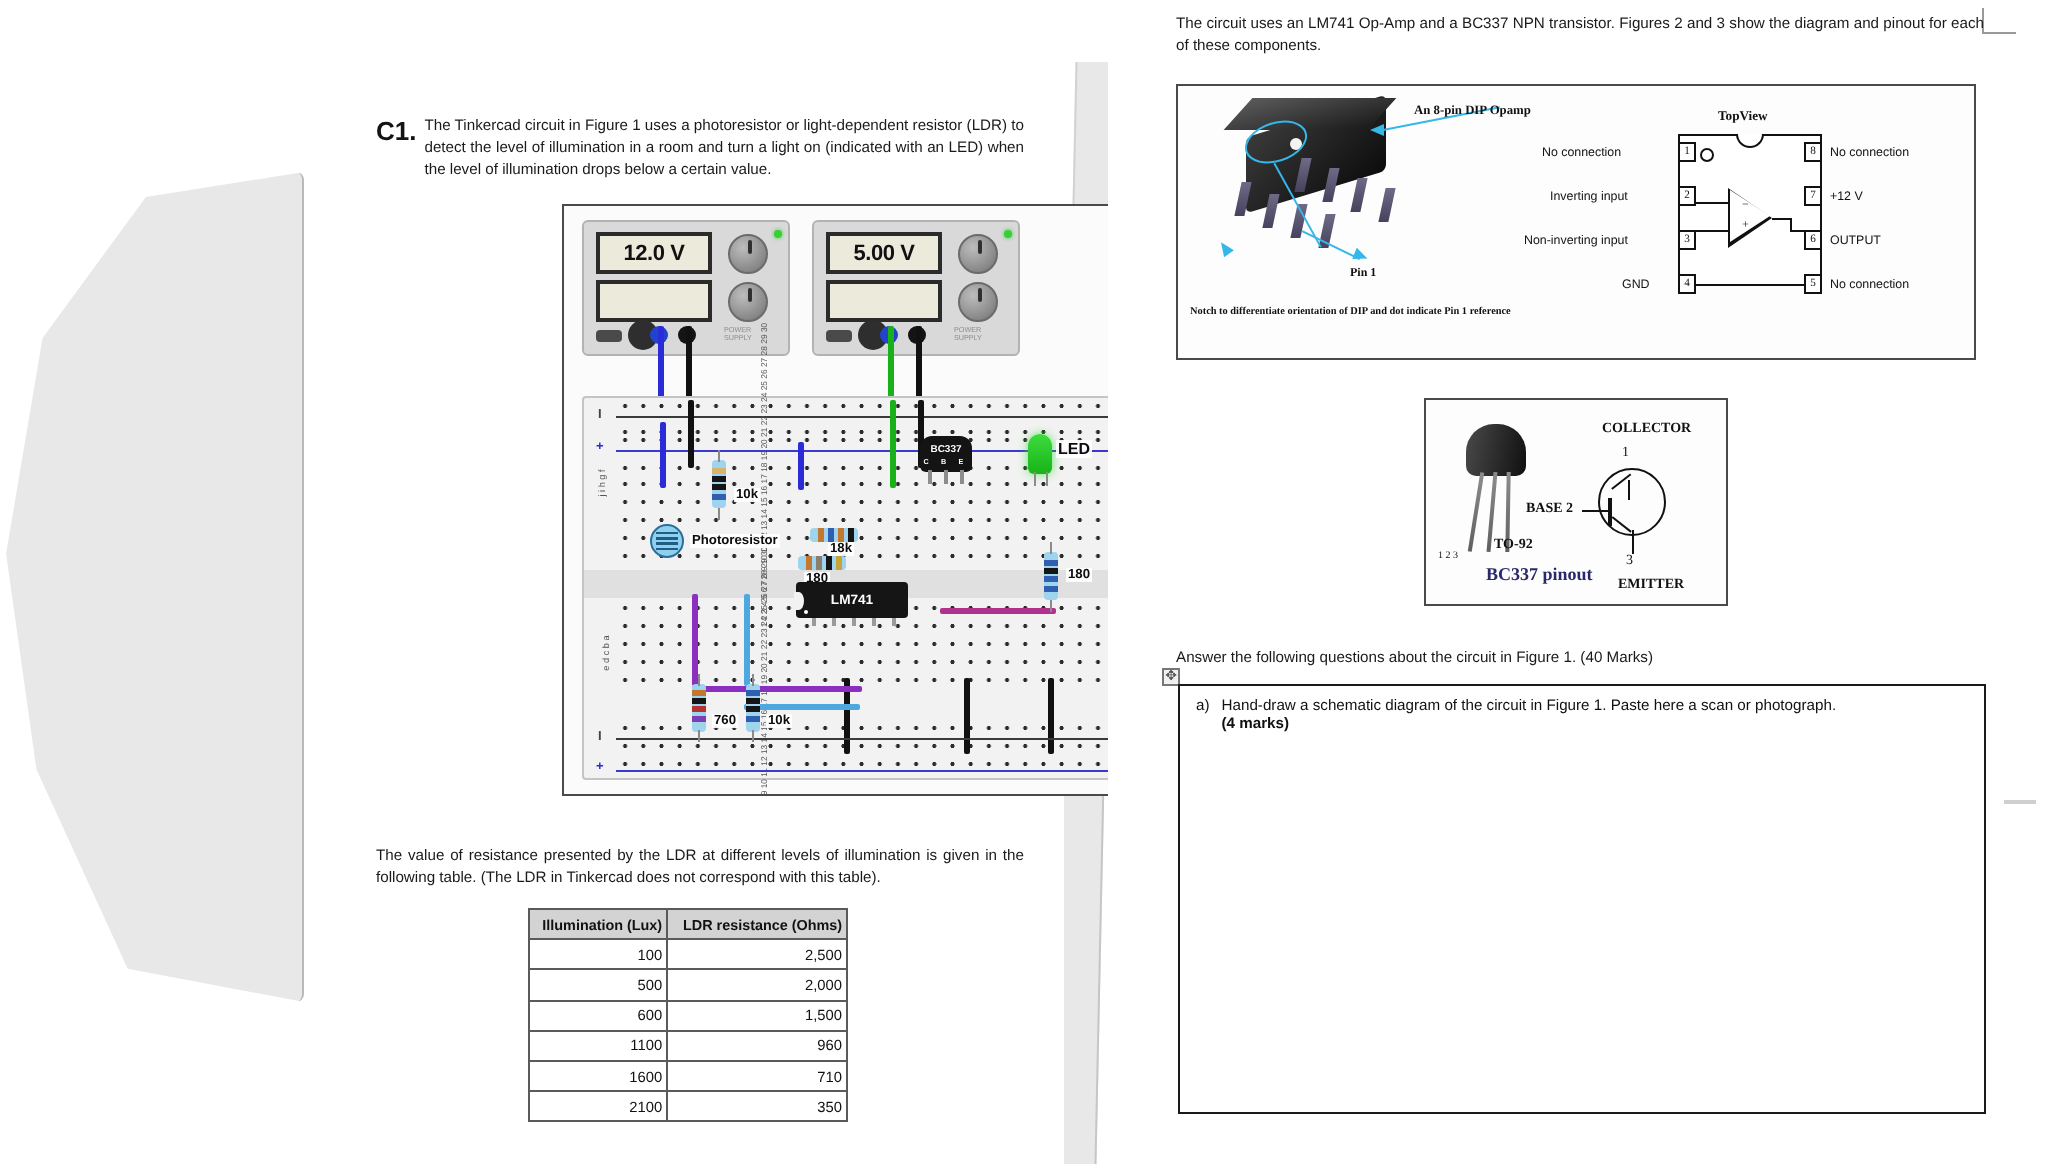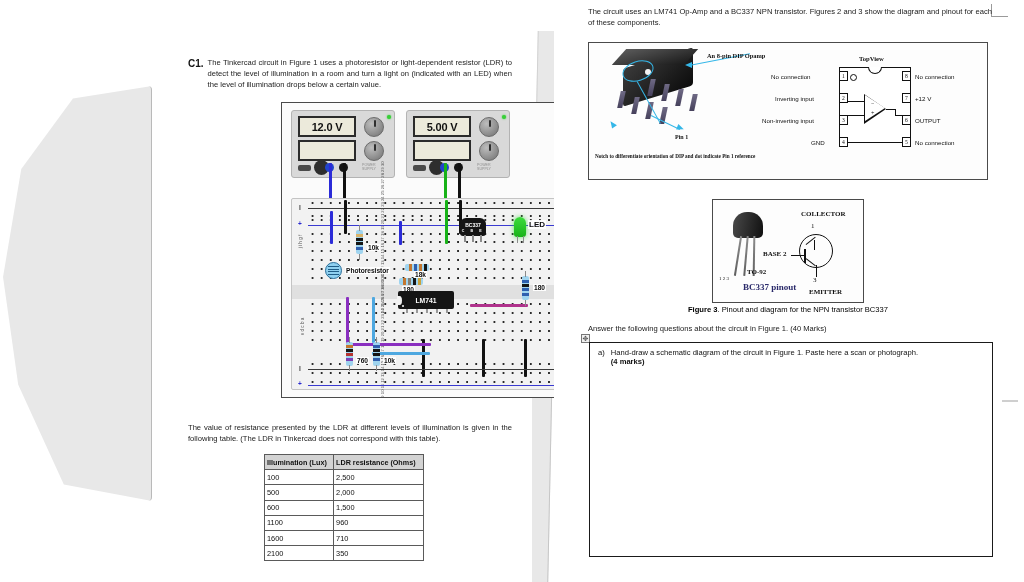--- a/index.html
+++ b/index.html
@@ -62,21 +62,21 @@
     color: #1a1a1a;
     text-align: justify;
   }
   .bold { font-weight: bold; }
 
   
   .q-block {
     position: absolute; left: 36px; top: 58px; width: 324px;
     display: flex; gap: 4px;
   }
-  .q-label { font-size: 10px; font-weight: bold; color: #141414; flex: 0 0 auto; }
+  .q-label { font-size: 13px; font-weight: bold; color: #141414; flex: 0 0 auto; }
   .q-body  { flex: 1 1 auto; }
 
   
   .fig1 {
     position: absolute; left: 129px; top: 102px;
     width: 326px; height: 296px;
     background: #fbfbfb;
     border: 1px solid #4a4a4a;
     overflow: hidden;
   }
@@ -271,21 +271,21 @@
 
   
   table.ldr-table {
     position: absolute; left: 112px; top: 454px;
     width: 160px;
     border-collapse: collapse;
     font-size: 7.4px;
   }
   table.ldr-table th, table.ldr-table td {
     border: 1px solid #5a5a5a;
-    text-align: left;
+    text-align: right;
     padding: 2.6px 2px;
     color: #111;
   }
   table.ldr-table th {
     background: #d3d3d3; font-weight: bold; font-size: 7.2px;
   }
 
   
   .intro {
     position: absolute; left: 34px; top: 7px; width: 404px;
@@ -767,23 +767,20 @@
       <div class="schem-wire" style="position:absolute; left:93px; top:58px; width:12px; height:1.3px; background:#111; transform:rotate(38deg); transform-origin:left center;"></div>
       <div class="schem-wire" style="position:absolute; left:103px; top:65px; width:1.3px; height:12px; background:#111;"></div>
 
       <div class="serif-lbl" style="left:88px; top:10px;text-align:right;">COLLECTOR</div>
       <div class="serif-lbl" style="left:98px; top:22px; font-weight:normal;">1</div>
       <div class="serif-lbl" style="left:50px; top:50px;">BASE 2</div>
       <div class="serif-lbl" style="left:100px; top:76px; font-weight:normal;">3</div>
       <div class="serif-lbl" style="left:96px; top:88px;">EMITTER</div>
     </div>
 
-    <div class="cap3">
-      <span class="bold">Figure 3</span><span>. Pinout and diagram for the NPN transistor BC337</span>
-    </div>
 
     <div class="answer-line body-text" style="text-align:left;">Answer the following questions about the circuit in Figure 1. (40 Marks)</div>
 
     <div class="move-handle">✥</div>
 
     <div class="answer-box">
       <div class="qa">
         <span style="flex:0 0 auto;">a)</span>
         <span style="flex:1 1 auto;">
           <span>Hand-draw a schematic diagram of the circuit in Figure 1. Paste here a scan or photograph.</span><br>

